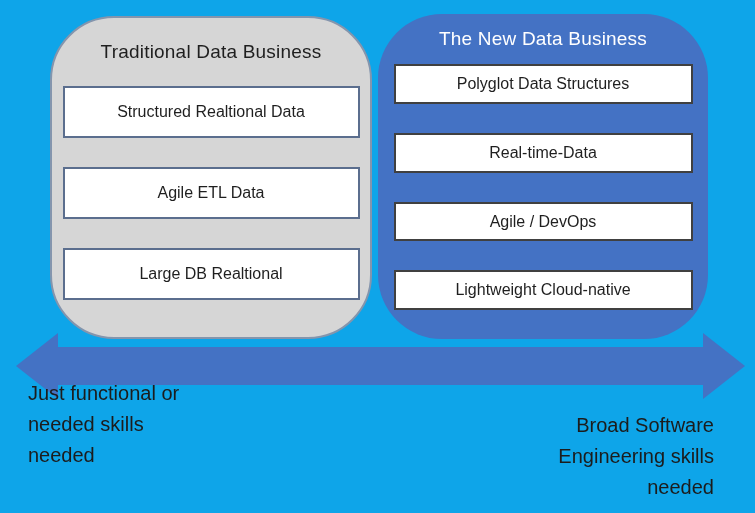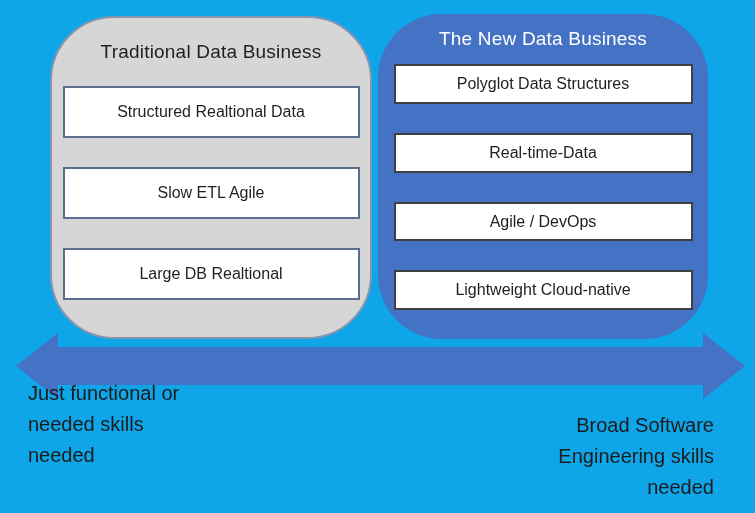--- a/index.html
+++ b/index.html
@@ -79,21 +79,21 @@
   .caption-right { right: 41px; top: 410px; text-align: right; }
 </style>
 </head>
 <body>
 
 <div class="canvas">
 
   <div class="panel panel-traditional">
     <div class="panel-title">Traditional Data Business</div>
     <div class="item">Structured Realtional Data</div>
-    <div class="item">Slow ETL Agile</div>
+    <div class="item">Agile ETL Data</div>
     <div class="item">Large DB Realtional</div>
   </div>
 
   <div class="panel panel-new">
     <div class="panel-title">The New Data Business</div>
     <div class="item">Polyglot Data Structures</div>
     <div class="item">Real-time-Data</div>
     <div class="item">Agile / DevOps</div>
     <div class="item">Lightweight Cloud-native</div>
   </div>

